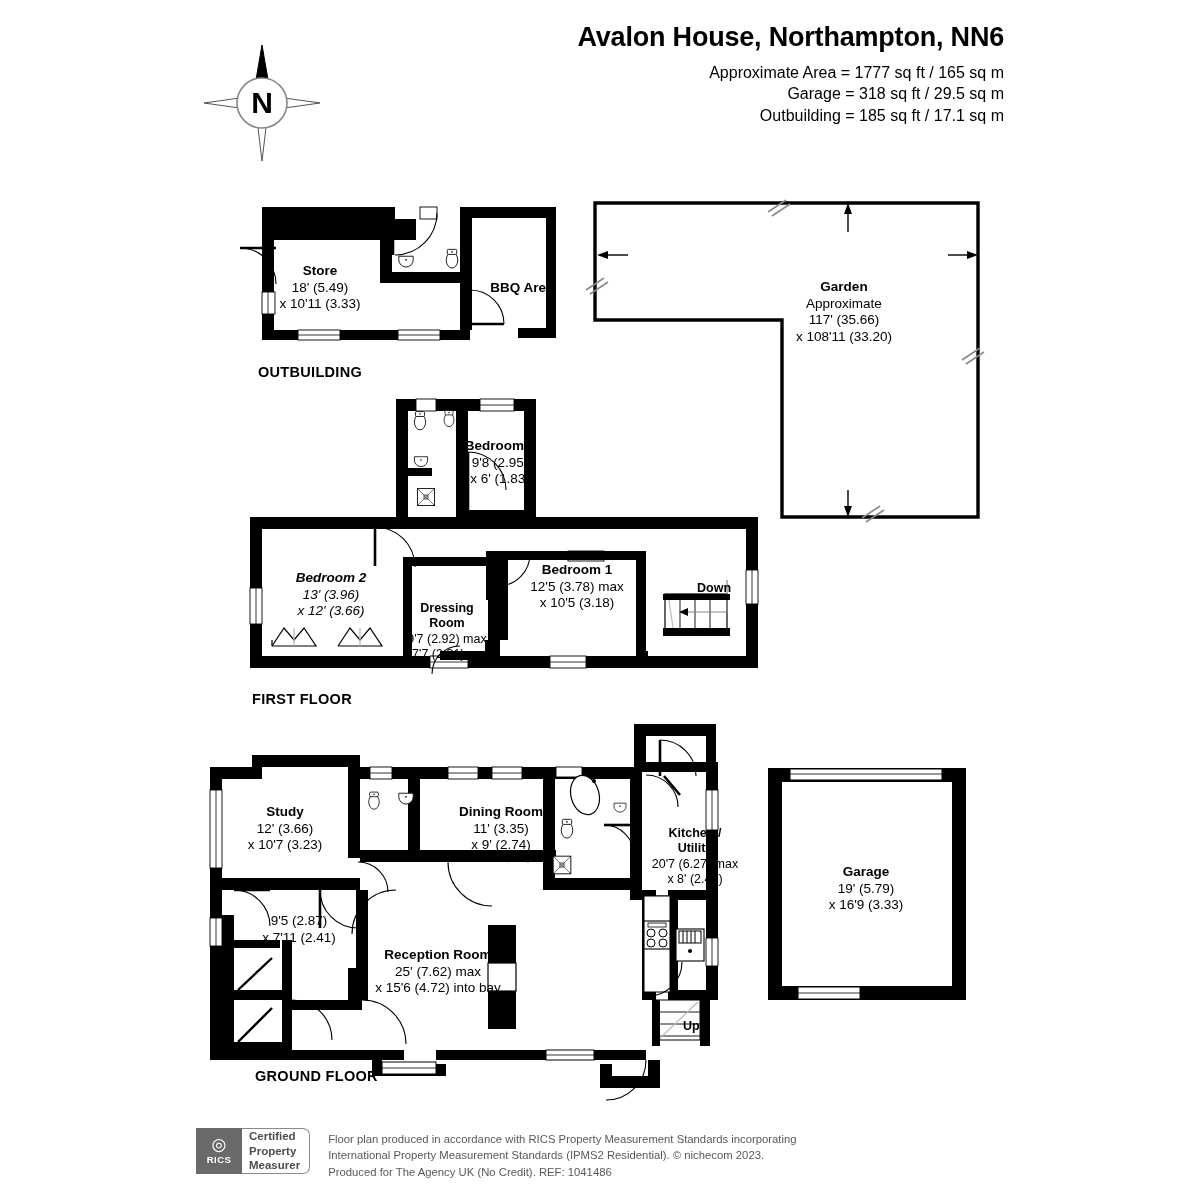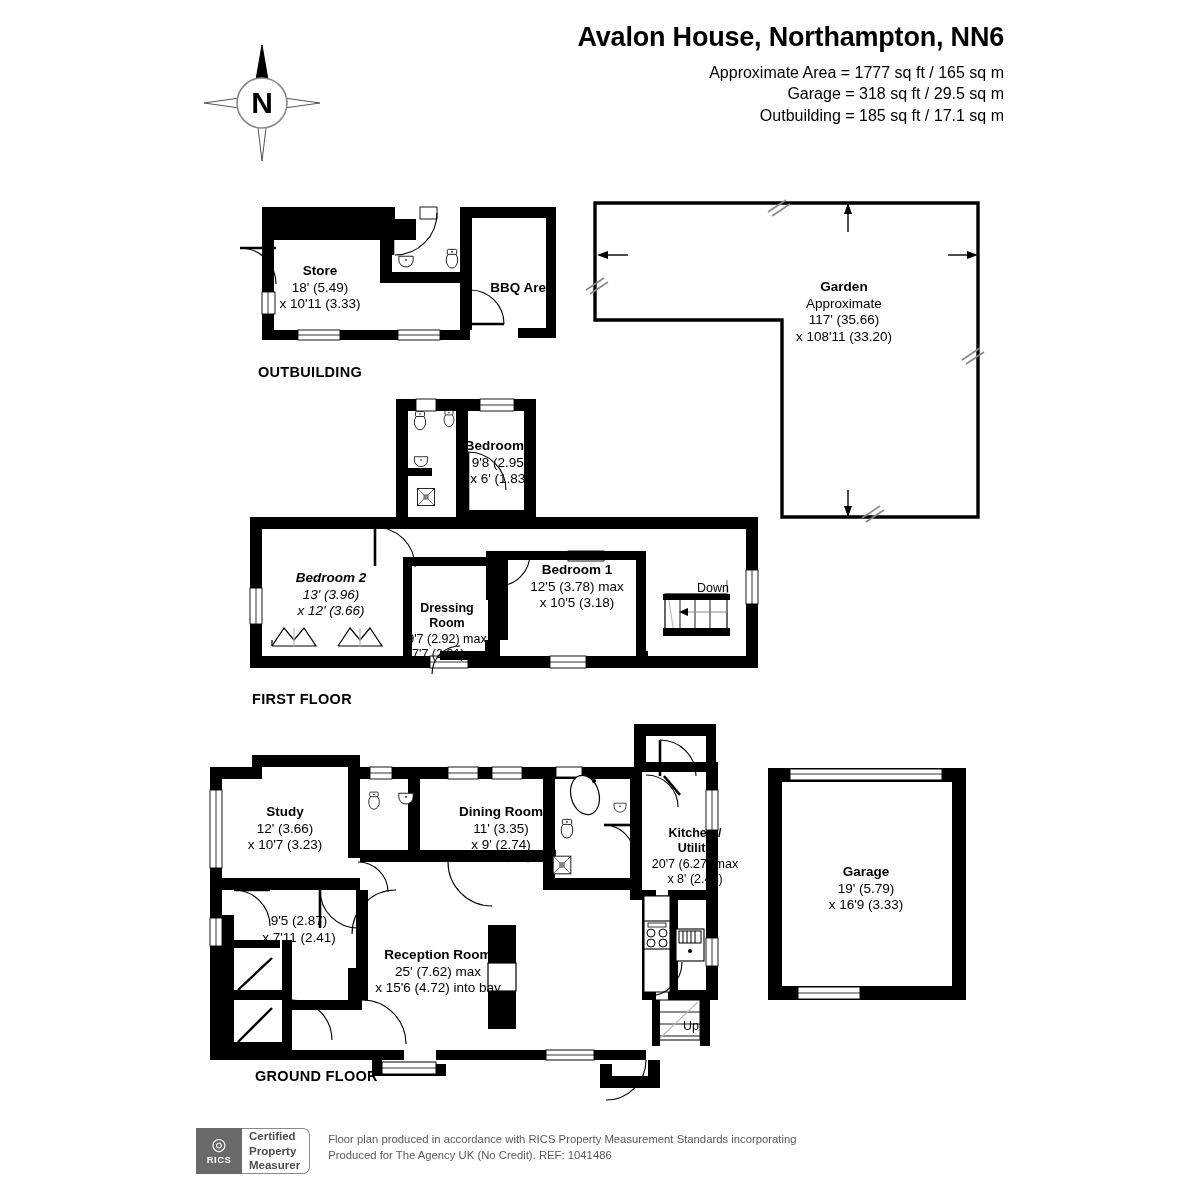--- a/index.html
+++ b/index.html
@@ -28,21 +28,21 @@
   .credit{margin-left:18px;font-size:11.3px;line-height:1.44;color:#58595b;padding-top:3px;}
 
   
   .floorlabel{position:absolute;font-size:14.5px;font-weight:bold;letter-spacing:.3px;}
 
   
   .room{position:absolute;text-align:center;line-height:1.23;white-space:nowrap;}
   .room .nm{font-size:13.5px;font-weight:bold;}
   .room .dm{font-size:13.5px;}
   .room.sm .nm,.room.sm .dm{font-size:12.5px;}
-  .tinylbl{position:absolute;font-size:12.5px;font-weight:normal;}
+  .tinylbl{position:absolute;font-size:12.5px;font-weight:bold;}
 </style>
 </head>
 <body>
 
 <svg id="plan" viewBox="0 0 1200 1200">
   <defs>
     <g id="toilet">
       <ellipse cx="0" cy="3" rx="8" ry="11" fill="#fff" stroke="#000" stroke-width="1.2"></ellipse>
       <rect x="-6.5" y="-12" width="13" height="7" rx="1.6" fill="#fff" stroke="#000" stroke-width="1.2"></rect>
       <circle cx="0" cy="-8.5" r="1.1" fill="#000"></circle>
@@ -496,15 +496,16 @@
       <span class="word">RICS</span>
     </div>
     <div class="rics-txt">
       <span>Certified</span>
       <span>Property</span>
       <span>Measurer</span>
     </div>
   </div>
   <div class="credit">
     <div>Floor plan produced in accordance with RICS Property Measurement Standards incorporating</div>
+    <div>International Property Measurement Standards (IPMS2 Residential).   © nichecom 2023.</div>
     <div>Produced for The Agency UK (No Credit).   REF: 1041486</div>
   </div>
 </div>
 
 </body></html>

